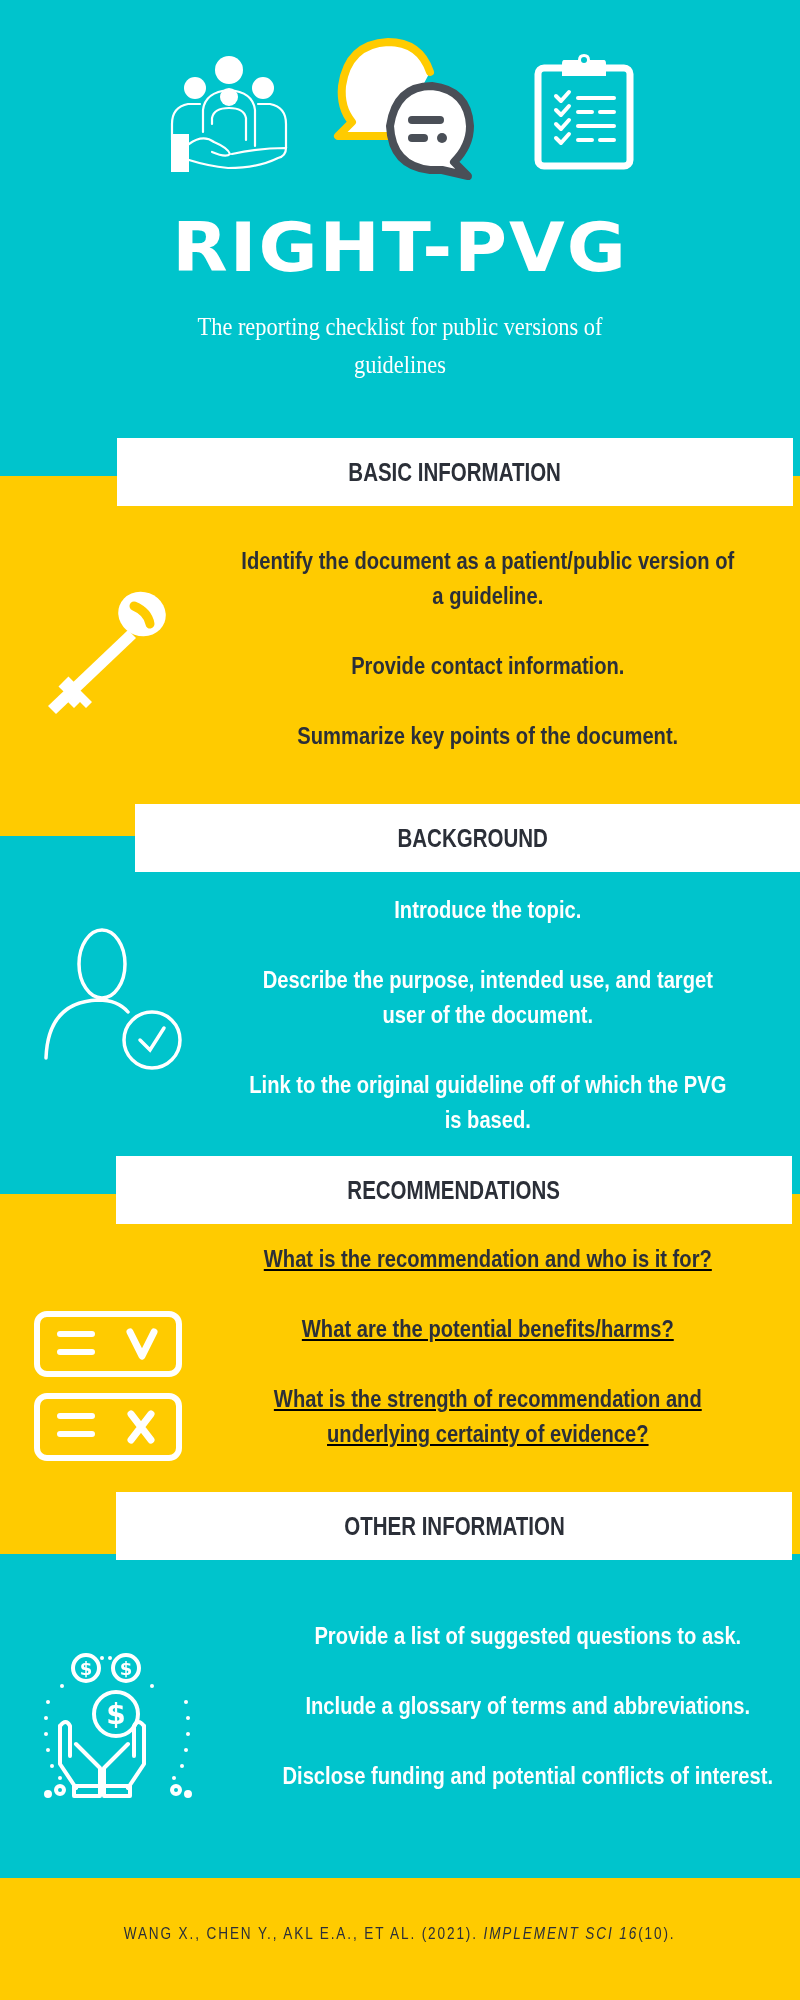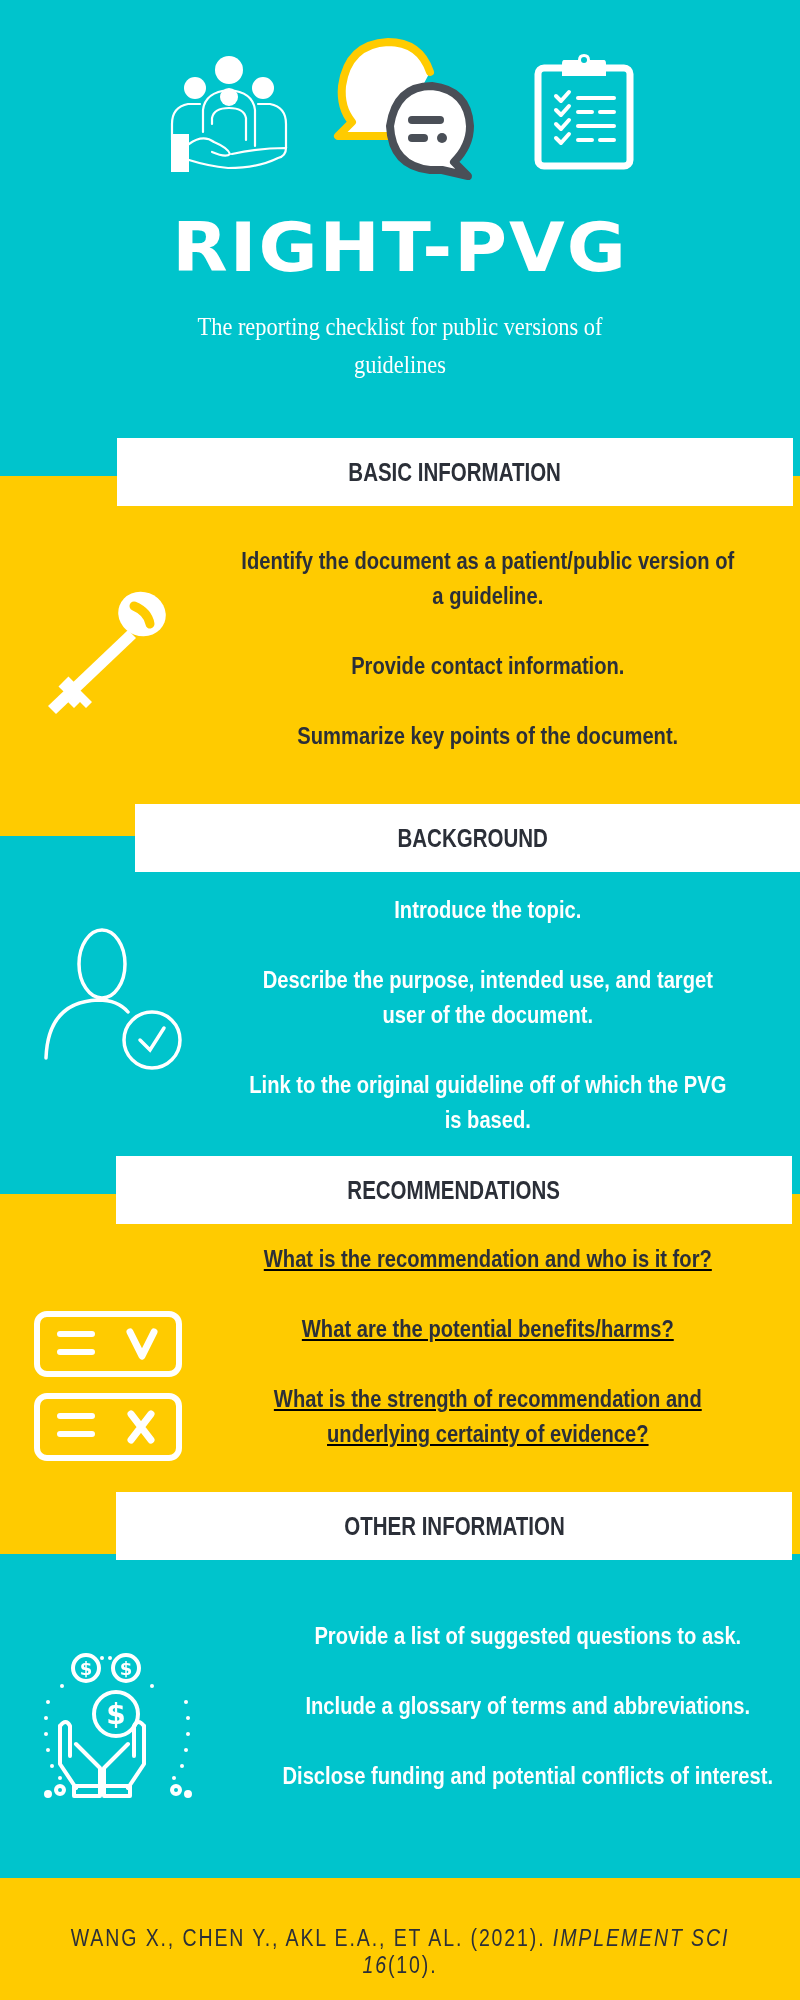--- a/index.html
+++ b/index.html
@@ -45,21 +45,21 @@
     width: 590px;
   }
   .item:last-child { margin-bottom: 0; }
   .dark { color: #2b2f38; }
   .light { color: #ffffff; }
 
   .section-icon { position: absolute; }
 
   .footer-text {
     position: absolute; left: 0; top: 1925px; width: 800px; text-align: center;
-    color: #2b2f38; font-size: 23px; letter-spacing: 2.2px;
+    color: #2b2f38; font-size: 16px; letter-spacing: 2.2px;
     font-family: "Liberation Sans", sans-serif;
   }
   .footer-text .inner { display: inline-block; transform: scaleX(0.85); }
   .footer-text i { font-style: italic; }
 </style>
 </head>
 <body>
 
 <div class="band teal" style="top:0;height:476px;"></div>
 <div class="band yellow" style="top:476px;height:360px;"></div>

